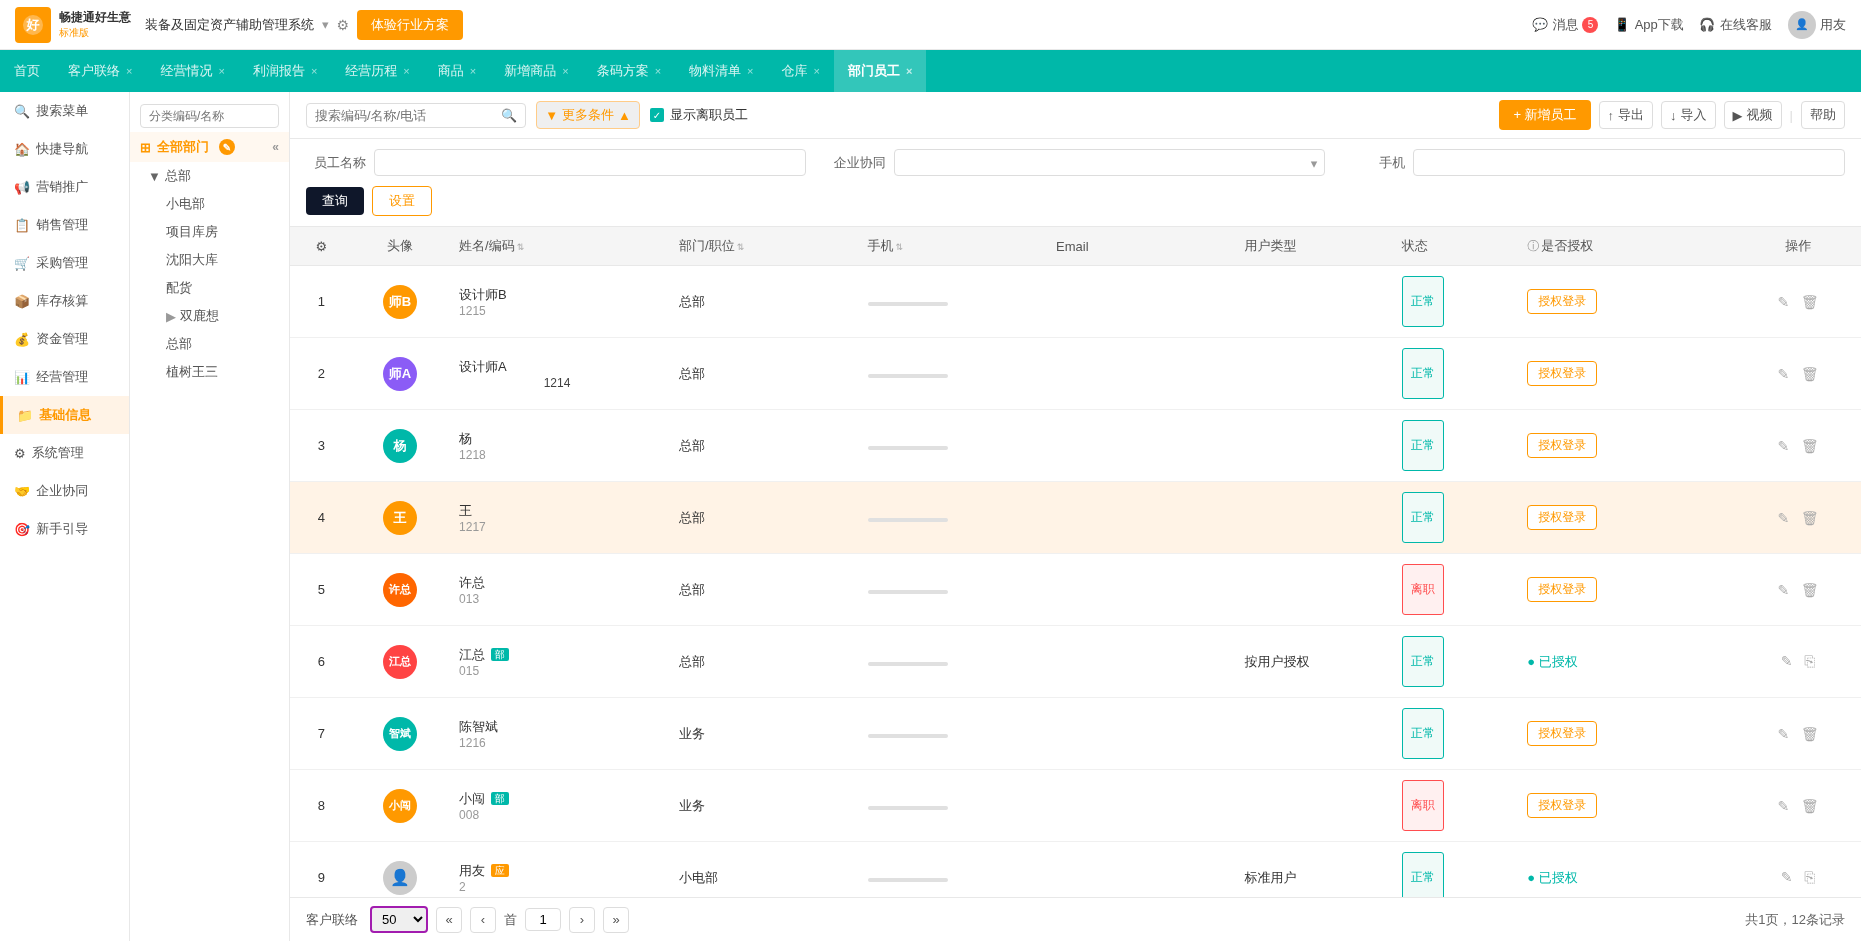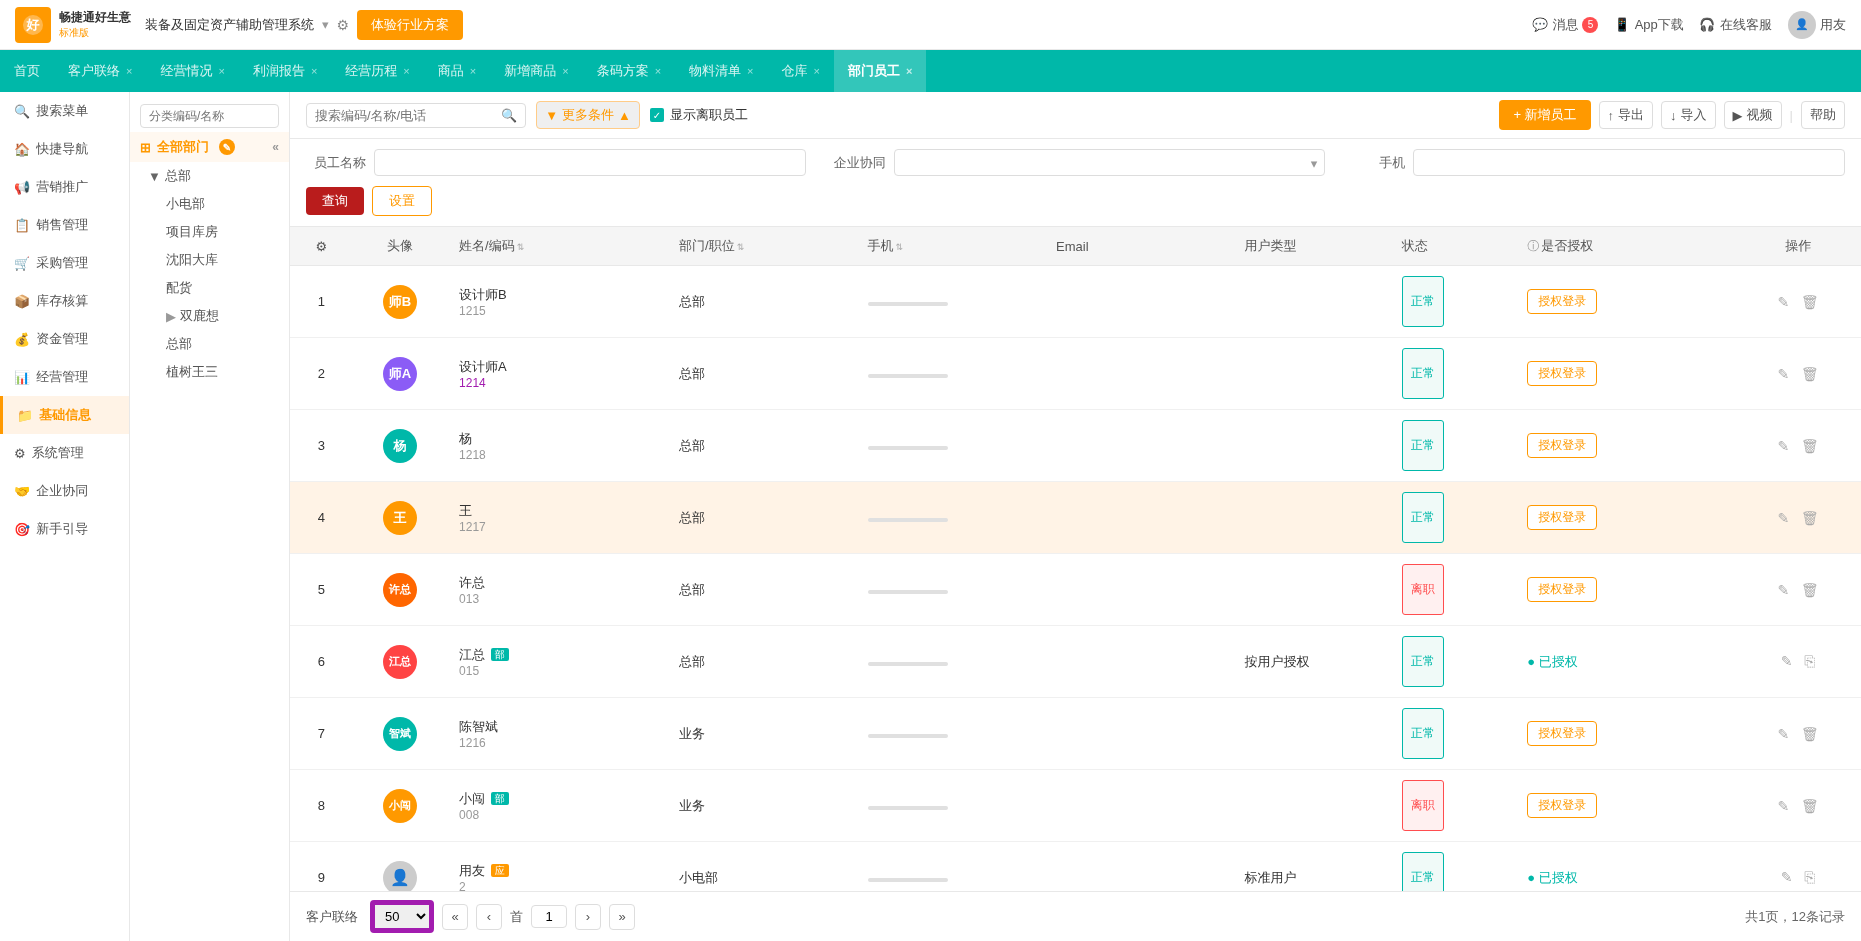--- a/index.html
+++ b/index.html
@@ -54,21 +54,21 @@
 
     
     .filter-area { background: #fff; padding: 10px 16px; border-bottom: 1px solid #e8e8e8; display: grid; grid-template-columns: 1fr 1fr 1fr; gap: 10px 20px; }
     .filter-row { display: flex; align-items: center; gap: 8px; }
     .filter-label { color: #666; font-size: 13px; white-space: nowrap; width: 60px; text-align: right; }
     .filter-input { flex: 1; border: 1px solid #ddd; border-radius: 4px; padding: 5px 8px; font-size: 13px; background: white; }
     .filter-select-wrap { flex: 1; position: relative; }
     .filter-select-wrap select { width: 100%; border: 1px solid #ddd; border-radius: 4px; padding: 5px 8px; font-size: 13px; background: white; appearance: none; cursor: pointer; }
     .filter-select-wrap::after { content: '▾'; position: absolute; right: 8px; top: 50%; transform: translateY(-50%); color: #999; pointer-events: none; }
     .filter-actions { display: flex; align-items: center; gap: 8px; }
-    .query-btn { background: #b91c1c; color: white; border: none; padding: 5px 16px; border-radius: 4px; cursor: pointer; font-size: 13px; }
+    .query-btn { background: #0f172a; color: white; border: none; padding: 5px 16px; border-radius: 4px; cursor: pointer; font-size: 13px; }
     .reset-btn { background: white; color: #ff9900; border: 1px solid #ff9900; padding: 5px 16px; border-radius: 4px; cursor: pointer; font-size: 13px; }
 
     
     .table-area { flex: 1; overflow: auto; background: #fff; }
     table { width: 100%; border-collapse: collapse; }
     thead th { background: #f5f5f5; padding: 10px 12px; text-align: left; color: #555; font-weight: normal; border-bottom: 1px solid #e8e8e8; white-space: nowrap; font-size: 13px; }
     tbody tr { border-bottom: 1px solid #f0f0f0; }
     tbody tr.highlight { background: #fff3e6; }
     tbody td { padding: 10px 12px; color: #333; font-size: 13px; vertical-align: middle; }
     .avatar-circle { width: 34px; height: 34px; border-radius: 50%; display: flex; align-items: center; justify-content: center; color: white; font-size: 13px; font-weight: bold; }
@@ -79,21 +79,21 @@
     .auth-btn { border: 1px solid #ff9900; color: #ff9900; background: white; padding: 3px 10px; border-radius: 4px; cursor: pointer; font-size: 12px; }
     .authorized { color: #00b8a9; font-size: 13px; }
     .op-icon { color: #aaa; cursor: pointer; font-size: 14px; padding: 2px 4px; }
     .dept-badge { background: #00b8a9; color: white; font-size: 10px; padding: 1px 4px; border-radius: 2px; margin-left: 2px; vertical-align: middle; }
     .apply-badge { background: #ff9900; color: white; font-size: 10px; padding: 1px 4px; border-radius: 2px; margin-left: 2px; vertical-align: middle; }
     .blurred { background: #e0e0e0; color: #e0e0e0; border-radius: 3px; font-size: 12px; padding: 2px 10px; display: inline-block; min-width: 80px; }
 
     
     .pagination { background: #fff; border-top: 1px solid #e8e8e8; padding: 8px 16px; display: flex; align-items: center; gap: 8px; font-size: 13px; color: #555; }
     .page-size-label { margin-right: 4px; }
-    .page-size-select { border: 5px solid #a21caf; border-radius: 4px; padding: 3px 6px; font-size: 13px; }
+    .page-size-select { border: 2px solid #a21caf; border-radius: 4px; padding: 3px 6px; font-size: 13px; }
     .page-btn { width: 26px; height: 26px; border: 1px solid #ddd; border-radius: 4px; display: flex; align-items: center; justify-content: center; cursor: pointer; color: #555; background: white; }
     .page-input { border: 1px solid #ddd; border-radius: 4px; padding: 3px 6px; font-size: 13px; width: 36px; text-align: center; }
     .page-total { margin-left: auto; color: #666; }
 
     
     .col-num { width: 40px; text-align: center; }
     .col-avatar { width: 60px; text-align: center; }
     .col-name { width: 140px; }
     .col-dept { width: 120px; }
     .col-phone { width: 120px; }
@@ -372,21 +372,21 @@
               </td>
             </tr>
 
             <tr>
               <td class="col-num">2</td>
               <td class="col-avatar">
                 <div class="avatar-circle" style="background:#8b5cf6;margin:0 auto;">师A</div>
               </td>
               <td class="col-name">
                 <div>设计师A</div>
-                <div style="color:#a21caf;font-size:12px;">1214</div>
+                <div style="color:#404040;font-size:12px;text-align:center;">1214</div>
               </td>
               <td class="col-dept">总部</td>
               <td class="col-phone"><span class="blurred"></span></td>
               <td class="col-email"></td>
               <td class="col-utype"></td>
               <td class="col-status">
                 <span class="status-badge status-normal">正常</span>
               </td>
               <td class="col-auth">
                 <button class="auth-btn">授权登录</button>

